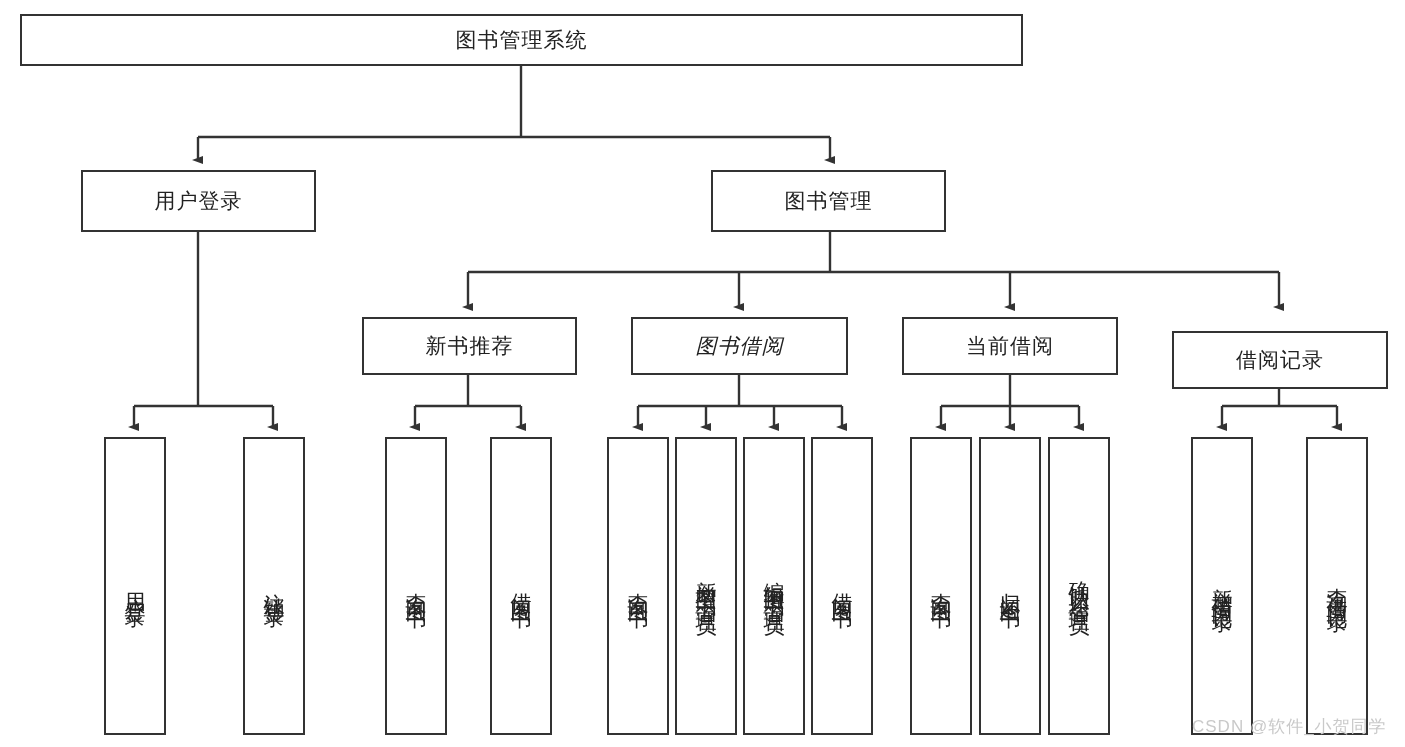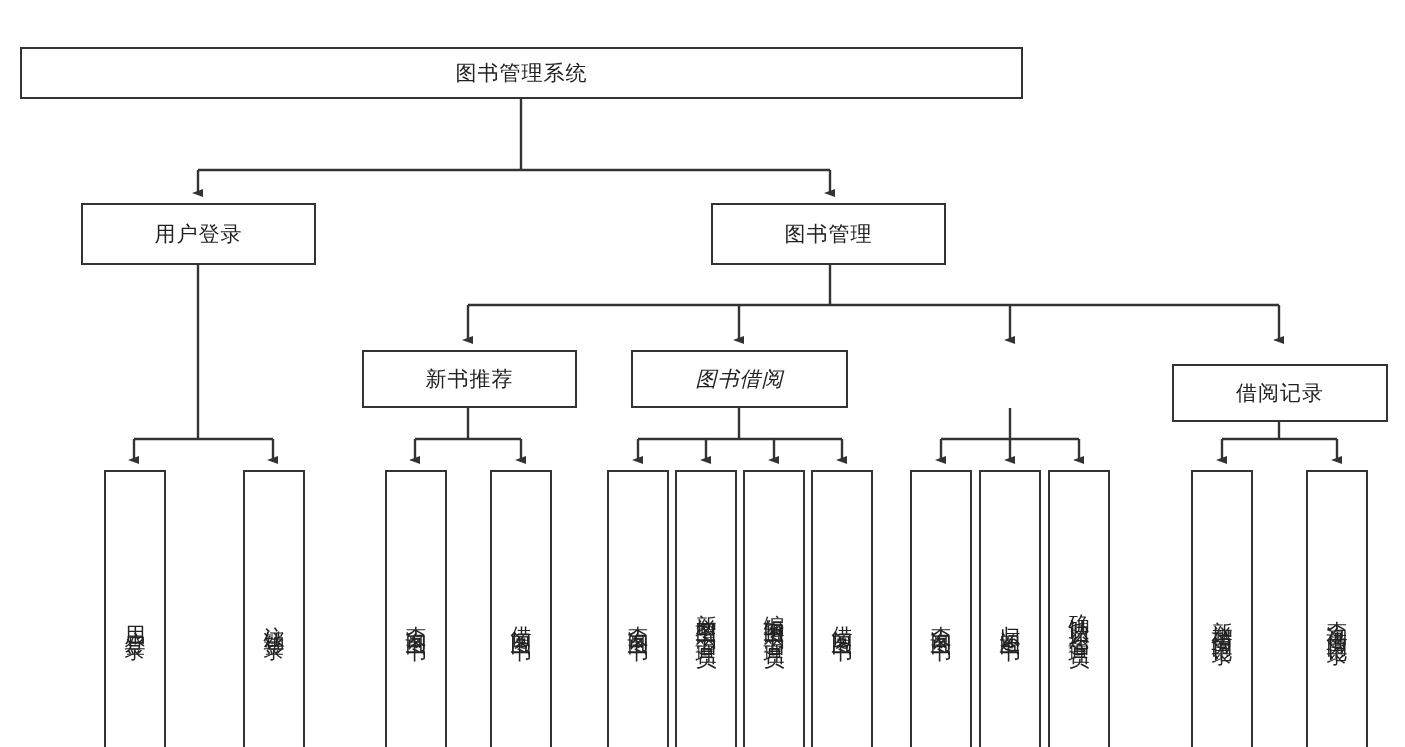--- a/index.html
+++ b/index.html
@@ -1,17 +1,17 @@
 <!DOCTYPE html>
 <html><head>
 <meta charset="utf-8">
 <style>
   html,body{margin:0;padding:0;background:#ffffff;}
   body{width:1405px;height:747px;overflow:hidden;font-family:"Liberation Sans","DejaVu Sans",sans-serif;}
-  #diagram-root{position:relative;width:1405px;height:640px;background:#fff;margin-top:33px;}
+  #diagram-root{position:relative;width:1405px;height:640px;background:#fff;}
   svg#wires{position:absolute;left:0;top:0;width:1405px;height:747px;}
   .node{position:absolute;box-sizing:border-box;background:#ffffff;border:2px solid #333333;
         display:flex;align-items:center;justify-content:center;text-align:center;color:#222;}
   .node.h{font-size:21px;letter-spacing:1px;}
   .node.leaf{writing-mode:vertical-rl;text-orientation:upright;font-size:21px;
              letter-spacing:5px;padding:10px 0;line-height:1.05;}
   .node.leaf span{writing-mode:vertical-rl;text-orientation:upright;}
   .watermark{position:absolute;color:#c9c9c9;font-size:17px;letter-spacing:1px;
              white-space:nowrap;pointer-events:none;}
 </style>
@@ -80,20 +80,23 @@
   <div class="node h" style="left:362px;top:317px;width:215px;height:58px;">
     <span>新书推荐</span>
   </div>
 
   <div class="node h" style="left:711px;top:170px;width:235px;height:62px;">
     <span>图书管理</span>
   </div>
   <div class="node h" style="left:631px;top:317px;width:217px;height:58px;font-style:italic;">
     <span>图书借阅</span>
   </div>
+  <div class="node h" style="left:902px;top:317px;width:216px;height:58px;">
+    <span>当前借阅</span>
+  </div>
   <div class="node h" style="left:1172px;top:331px;width:216px;height:58px;">
     <span>借阅记录</span>
   </div>
 
   <div class="node leaf" style="left:104px;top:437px;width:62px;height:298px;">
     <span>用户登录</span>
   </div>
   <div class="node leaf" style="left:243px;top:437px;width:62px;height:298px;">
     <span>注销登录</span>
   </div>
@@ -128,14 +131,15 @@
     <span>确认归还（管理员）</span>
   </div>
 
   <div class="node leaf" style="left:1191px;top:437px;width:62px;height:298px;">
     <span>新增借阅记录</span>
   </div>
   <div class="node leaf" style="left:1306px;top:437px;width:62px;height:298px;">
     <span>查询借阅记录</span>
   </div>
 
+  <div class="watermark" style="left:1192px;top:715px;">CSDN @软件_小贺同学</div>
 
 </div>
 
 </body></html>

